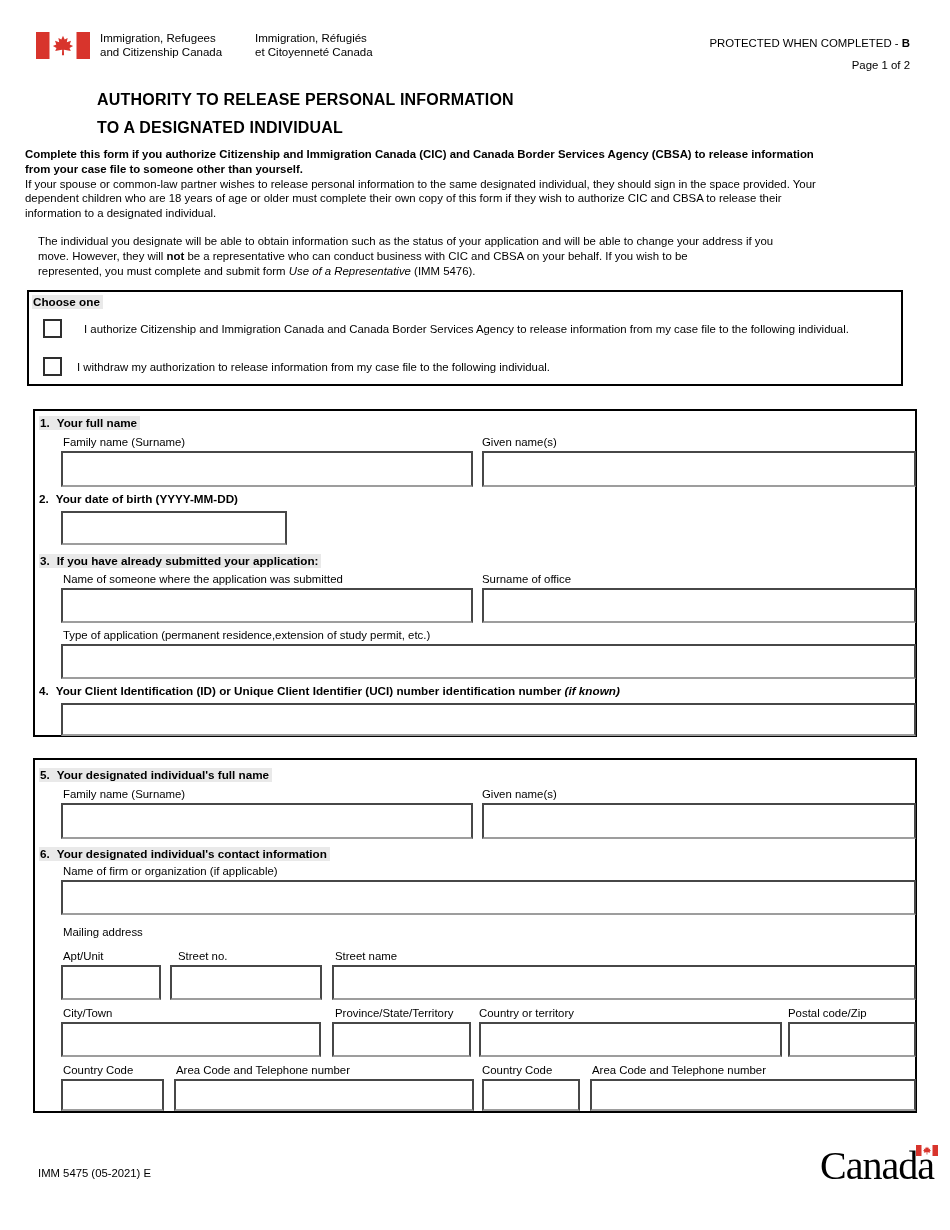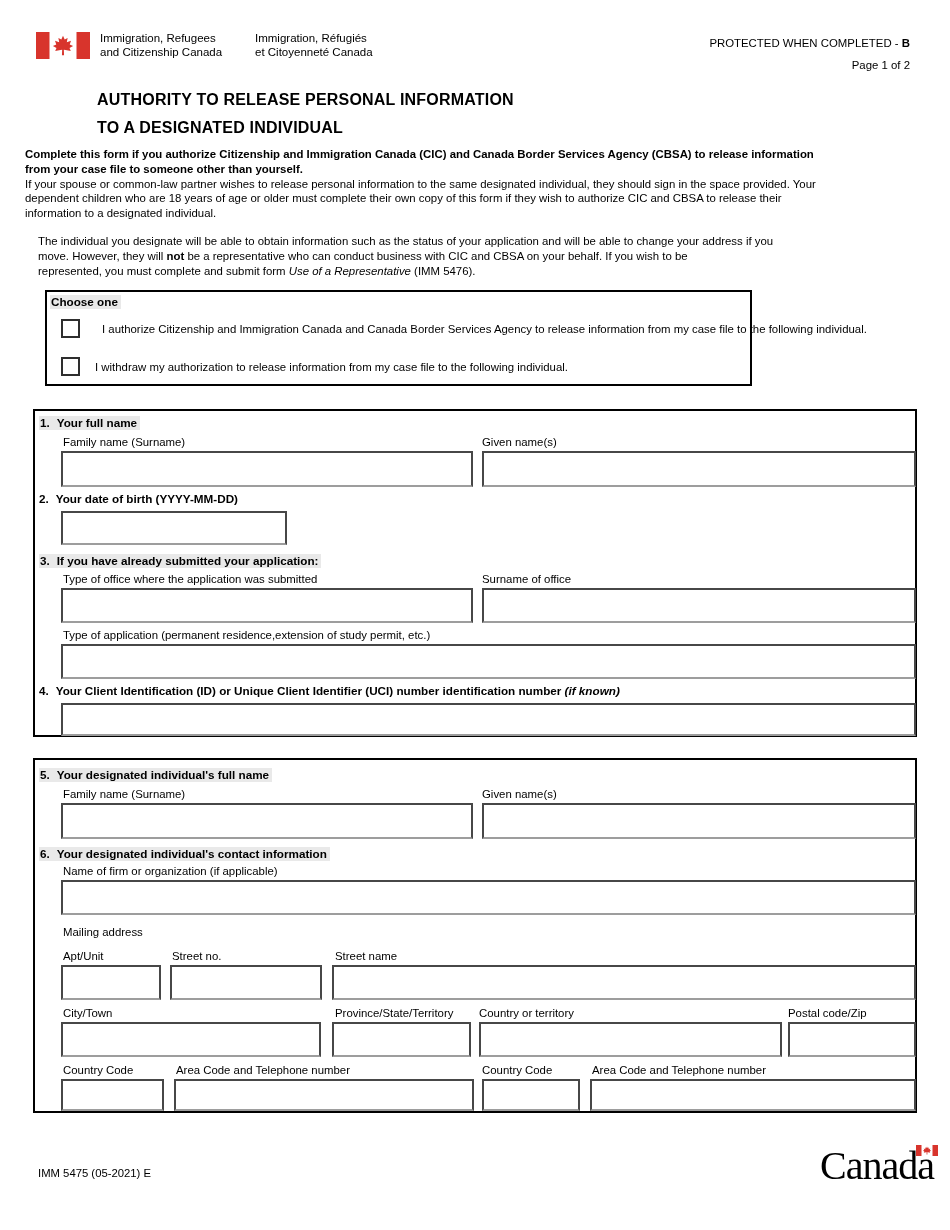--- a/index.html
+++ b/index.html
@@ -53,21 +53,21 @@
 
   <div class="abs body-txt pl" style="left:25px;top:147px;width:884px;"><span style="font-weight: bold;">Complete this form if you authorize Citizenship and Immigration Canada (CIC) and Canada Border Services Agency (CBSA) to release information
 from your case file to someone other than yourself.</span><span>
 If your spouse or common-law partner wishes to release personal information to the same designated individual, they should sign in the space provided. Your
 dependent children who are 18 years of age or older must complete their own copy of this form if they wish to authorize CIC and CBSA to release their
 information to a designated individual.</span></div>
   <div class="abs body-txt pl" style="left:38px;top:234px;width:884px;"><span>The individual you designate will be able to obtain information such as the status of your application and will be able to change your address if you
 move. However, they will </span><span style="font-weight: bold;">not</span><span> be a representative who can conduct business with CIC and CBSA on your behalf. If you wish to be
 represented, you must complete and submit form </span><span style="font-style: italic;">Use of a Representative</span><span> (IMM 5476).</span></div>
 
-  <div class="bigbox" style="left:45px;top:290px;width:707px;height:96px;">
+  <div class="bigbox" style="left:27px;top:290px;width:876px;height:96px;">
     <span class="abs hd hl" style="left:3px;top:3px;">Choose one</span>
 
     <span class="cb" style="left:14px;top:27px;" role="checkbox" aria-checked="false"></span>
     <span class="abs lbl nw" style="left:41px;top:31px;margin-left:14px;">I authorize Citizenship and Immigration Canada and Canada Border Services Agency to release information from my case file to the following individual.</span>
 
     <span class="cb" style="left:14px;top:65px;" role="checkbox" aria-checked="false"></span>
     <span class="abs lbl nw" style="left:48px;top:69px;">I withdraw my authorization to release information from my case file to the following individual.</span>
   </div>
 
   <div class="bigbox" style="left:33px;top:409px;width:884px;height:328px;">
@@ -81,21 +81,21 @@
     <input class="fld" style="left: 447px; top: 40px; width: 434px; height: 36px;" type="text" value="">
 
     <div class="abs hd" style="left:4px;top:81px;">
       <span class="num">2.</span><span><span style="font-weight: bold;">Your date of birth </span><span>(YYYY-MM-DD)</span></span>
     </div>
     <input class="fld" style="left: 26px; top: 100px; width: 226px; height: 34px;" type="text" value="">
 
     <div class="abs hd" style="left:4px;top:143px;">
       <span class="hl"><span class="num">3.</span><span>If you have already submitted your application:</span></span>
     </div>
-    <span class="abs lbl" style="left:28px;top:162px;">Type of office where the application was submitted</span>
+    <span class="abs lbl" style="left:28px;top:162px;">Name of someone where the application was submitted</span>
     <input class="fld" style="left: 26px; top: 177px; width: 412px; height: 35px;" type="text" value="">
     <span class="abs lbl" style="left:447px;top:162px;">Surname of office</span>
     <input class="fld" style="left: 447px; top: 177px; width: 434px; height: 35px;" type="text" value="">
     <span class="abs lbl" style="left:28px;top:218px;">Type of application (permanent residence,extension of study permit, etc.)</span>
     <input class="fld" style="left: 26px; top: 233px; width: 855px; height: 35px;" type="text" value="">
 
     <div class="abs hd" style="left:4px;top:273px;">
       <span class="num">4.</span><span><span style="font-weight: bold;">Your Client Identification (ID) or Unique Client Identifier (UCI) number identification number </span><span style="font-style: italic;">(if known)</span></span>
     </div>
     <input class="fld" style="left: 26px; top: 292px; width: 855px; height: 33px;" type="text" value="">
@@ -113,21 +113,21 @@
 
     <div class="abs hd" style="left:4px;top:87px;">
       <span class="hl"><span class="num">6.</span><span>Your designated individual's contact information</span></span>
     </div>
     <span class="abs lbl" style="left:28px;top:105px;">Name of firm or organization (if applicable)</span>
     <input class="fld" style="left: 26px; top: 120px; width: 855px; height: 35px;" type="text" value="">
 
     <span class="abs lbl" style="left:28px;top:166px;">Mailing address</span>
 
     <span class="abs lbl" style="left:28px;top:190px;">Apt/Unit</span>
-    <span class="abs lbl" style="left:137px;top:190px;">Street no.</span>
+    <span class="abs lbl" style="left:143px;top:190px;">Street no.</span>
     <span class="abs lbl" style="left:300px;top:190px;">Street name</span>
     <input class="fld" style="left: 26px; top: 205px; width: 100px; height: 35px;" type="text" value="">
     <input class="fld" style="left: 135px; top: 205px; width: 152px; height: 35px;" type="text" value="">
     <input class="fld" style="left: 297px; top: 205px; width: 584px; height: 35px;" type="text" value="">
 
     <span class="abs lbl" style="left:28px;top:247px;">City/Town</span>
     <span class="abs lbl" style="left:300px;top:247px;">Province/State/Territory</span>
     <span class="abs lbl" style="left:444px;top:247px;">Country or territory</span>
     <span class="abs lbl" style="left:753px;top:247px;">Postal code/Zip</span>
     <input class="fld" style="left: 26px; top: 262px; width: 260px; height: 35px;" type="text" value="">

